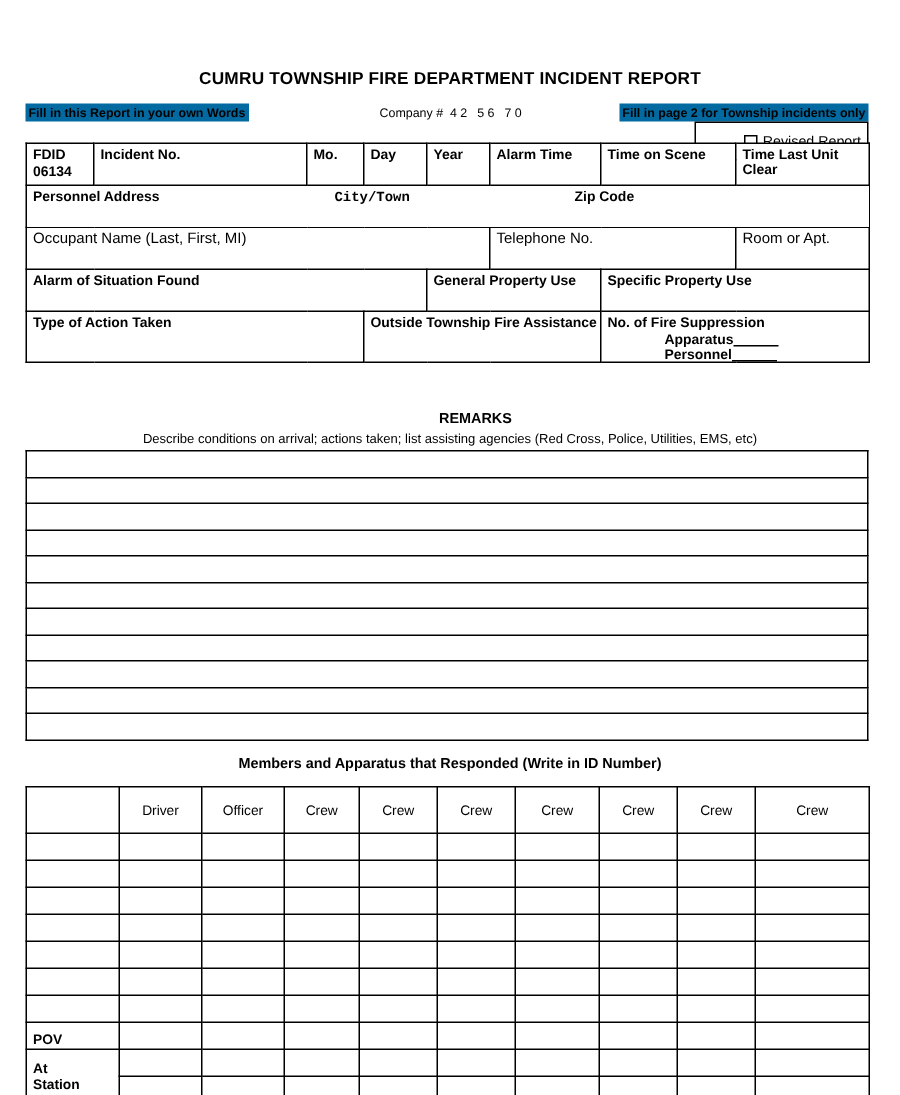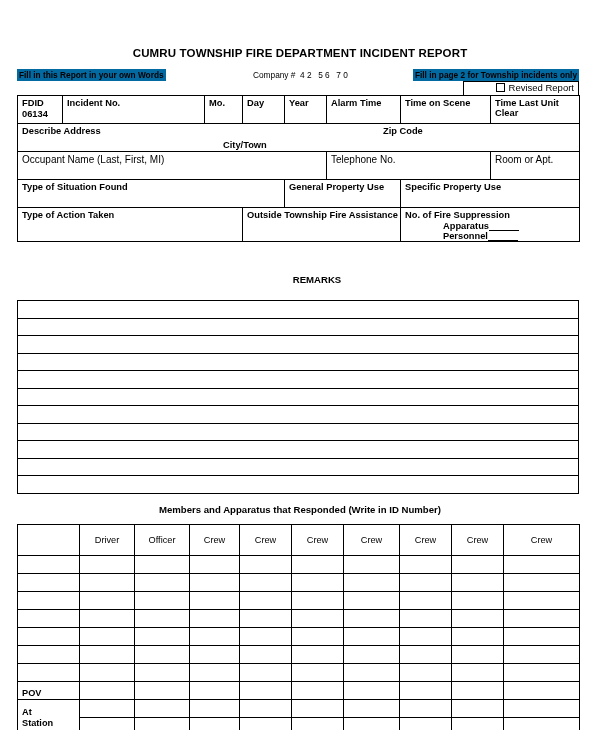--- a/index.html
+++ b/index.html
@@ -69,21 +69,21 @@
 
   
   .revised-box {
     position: absolute;
     left: 463px; top: 81px;
     width: 116px;
     height: 26px;
     border: 1.2px solid #000;
     box-sizing: border-box;
     display: flex;
-    align-items: flex-start;
+    align-items: center;
     justify-content: flex-end;
     padding-right: 4px;
   }
   .revised-inner {
     display: flex;
     align-items: center;
     gap: 4px;
   }
   .chk {
     width: 9px;
@@ -119,21 +119,21 @@
     left: 17px;
     top: 95px;
     width: 562px;
   }
   #topTable td { height: 28px; }
   .fdid-cell { line-height: 11px; }
 
   .locrow { position: relative; }
   .loc-city {
     position: absolute;
-    left: 205px; top: 16px;
+    left: 205px; top: 2px; font-family: Liberation Mono, monospace;
   }
   .loc-zip {
     position: absolute;
     left: 365px; top: 2px;
   }
   .supp-line2 {
     display: block;
     margin-top: 1px;
     margin-left: 38px;
   }
@@ -240,47 +240,48 @@
         <td class="b">Incident No.</td>
         <td class="b">Mo.</td>
         <td class="b">Day</td>
         <td class="b">Year</td>
         <td class="b">Alarm Time</td>
         <td class="b">Time on Scene</td>
         <td class="b">Time Last Unit Clear</td>
       </tr>
       <tr>
         <td class="b locrow" colspan="8">
-          <span>Describe Address</span>
+          <span>Personnel Address</span>
           <span class="loc-city">City/Town</span>
           <span class="loc-zip">Zip Code</span>
         </td>
       </tr>
       <tr>
         <td class="n" colspan="5">Occupant Name (Last, First, MI)</td>
         <td class="n" colspan="2">Telephone No.</td>
         <td class="n">Room or Apt.</td>
       </tr>
       <tr>
-        <td class="b" colspan="4">Type of Situation Found</td>
+        <td class="b" colspan="4">Alarm of Situation Found</td>
         <td class="b" colspan="2">General Property Use</td>
         <td class="b" colspan="2">Specific Property Use</td>
       </tr>
       <tr>
         <td class="b" colspan="3">Type of Action Taken</td>
         <td class="b" colspan="3">Outside Township Fire Assistance</td>
         <td class="b" colspan="2">
           <span>No. of Fire Suppression</span>
           <span class="supp-line2"><span>Apparatus</span><span class="ul"></span><span class="sp"></span><span>Personnel</span><span class="ul"></span></span>
         </td>
       </tr>
     </tbody>
   </table>
 
   <div class="remarks-title">REMARKS</div>
+  <div class="remarks-sub">Describe conditions on arrival; actions taken; list assisting agencies (Red Cross, Police, Utilities, EMS, etc)</div>
 
   <table class="ftable" id="remarksTable">
     <tbody id="remarksBody">
         <tr>
           <td></td>
         </tr>
         <tr>
           <td></td>
         </tr>
         <tr>

